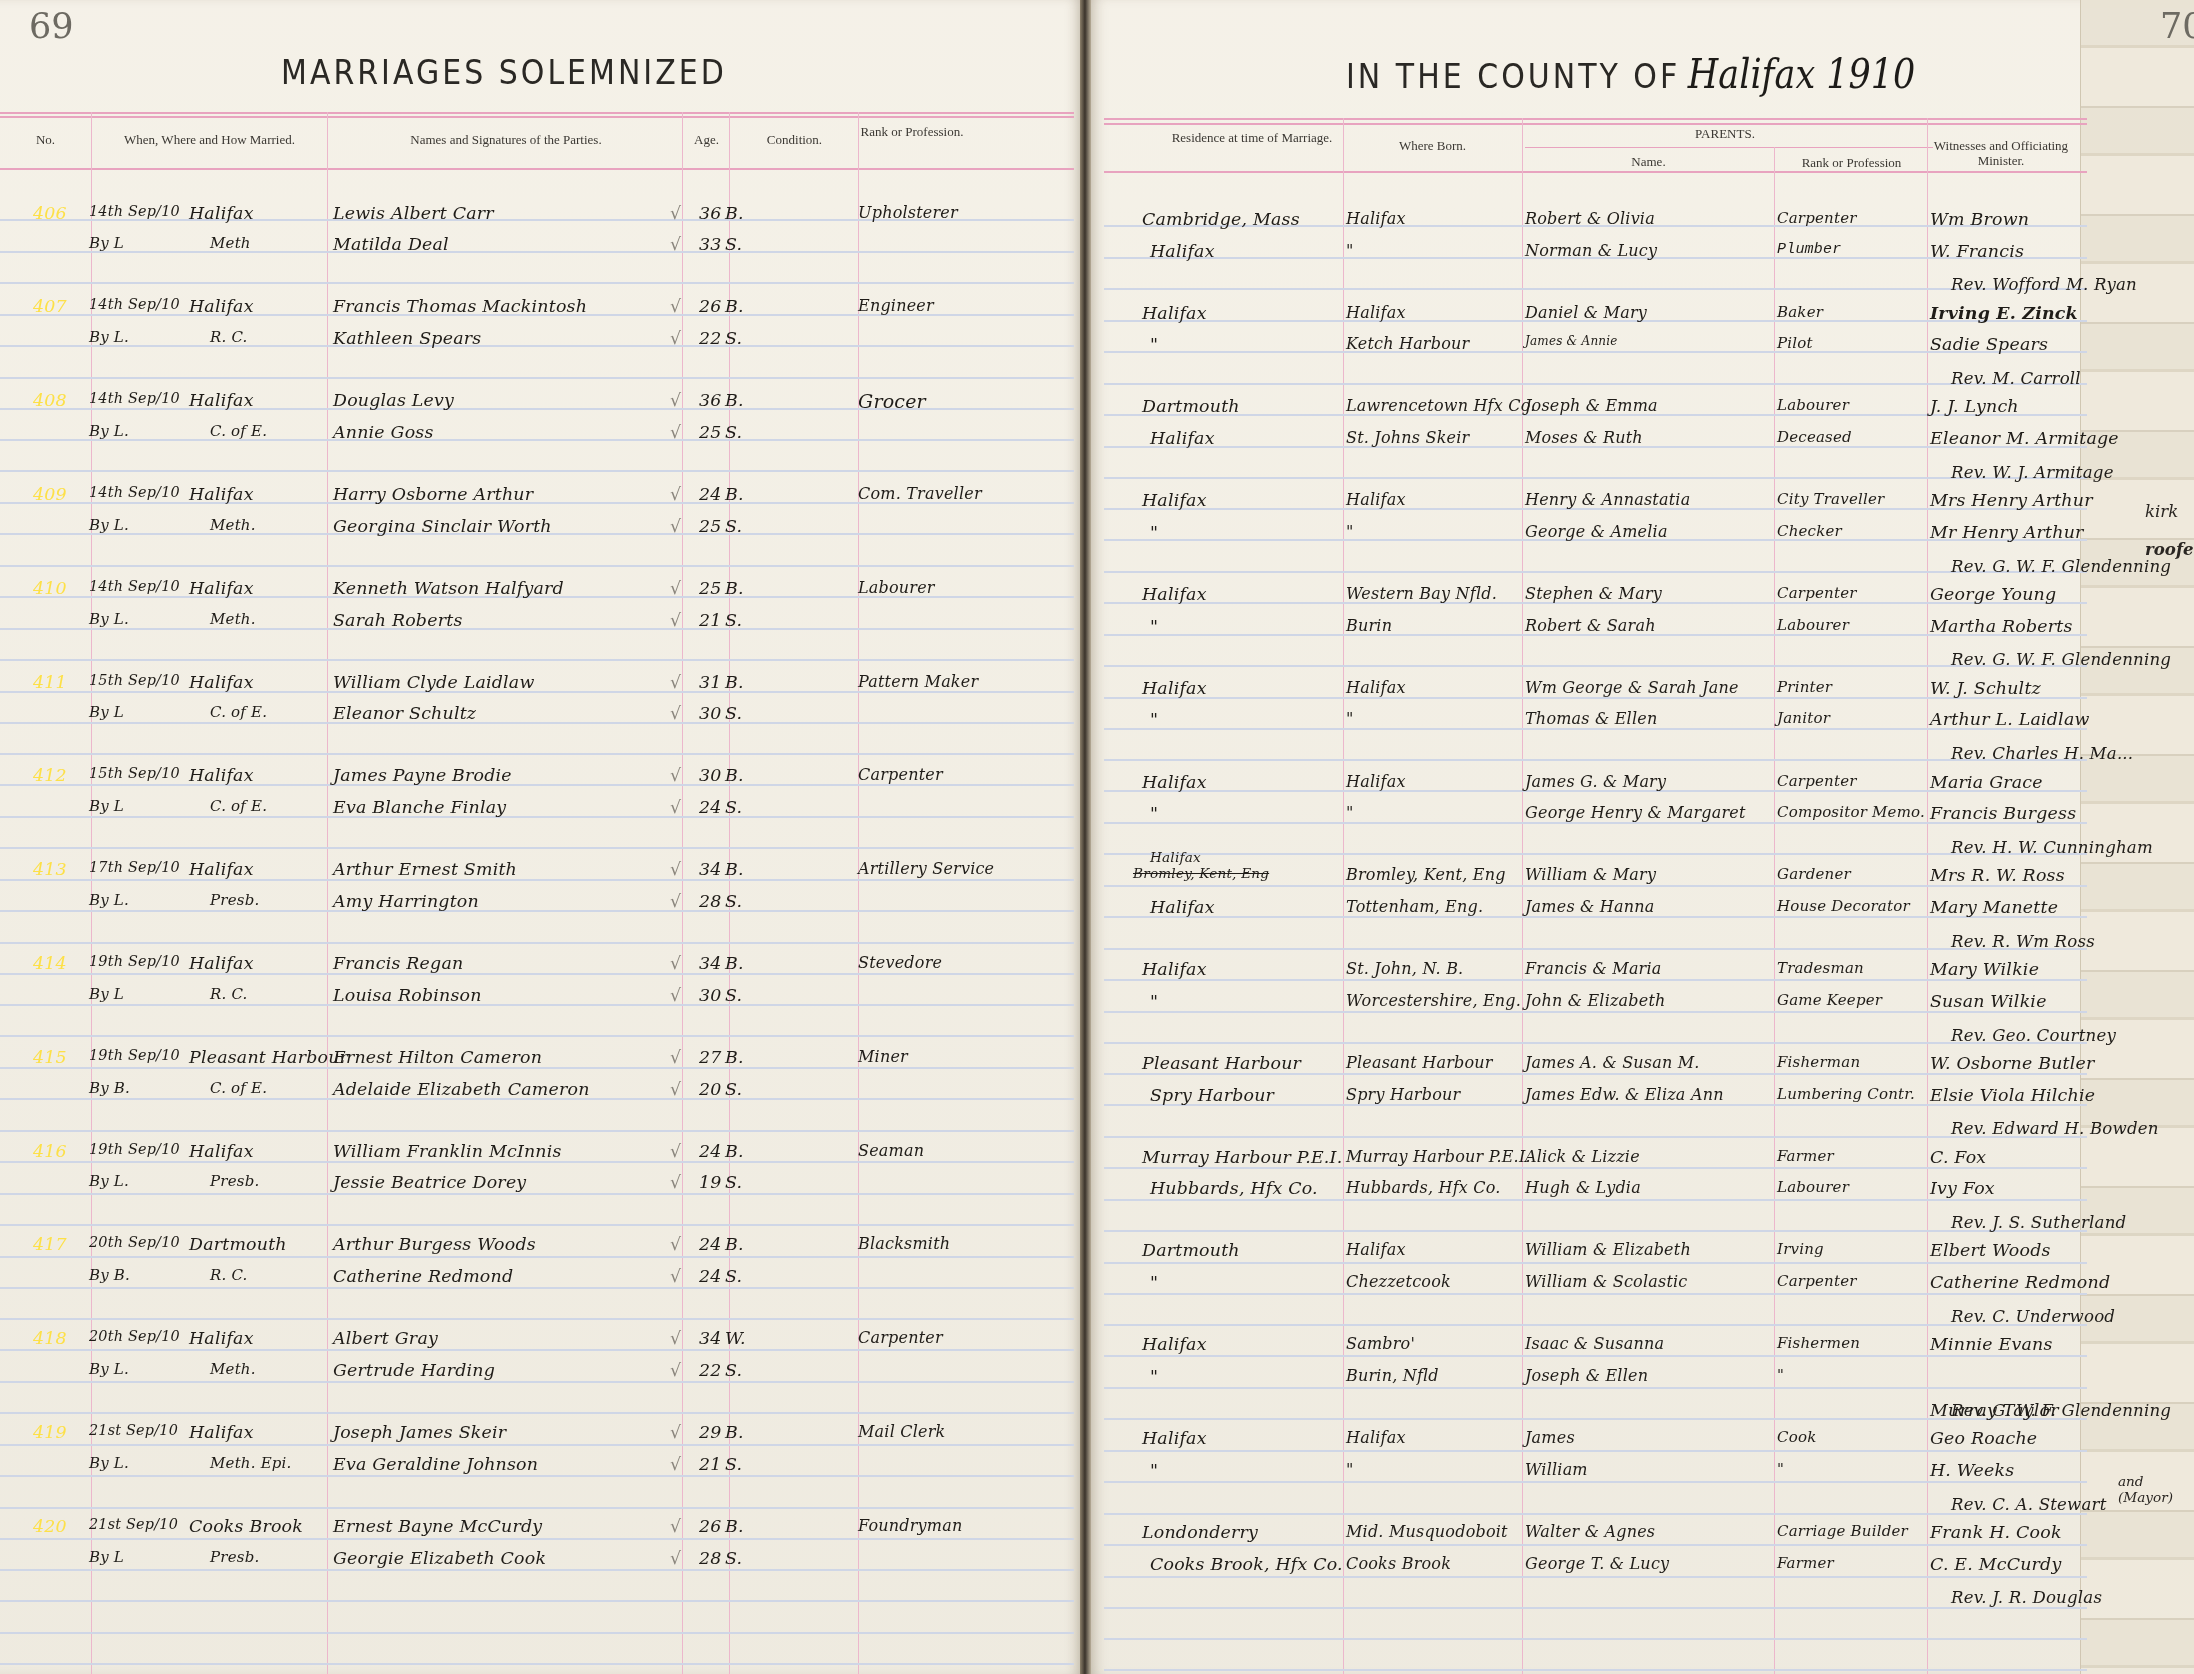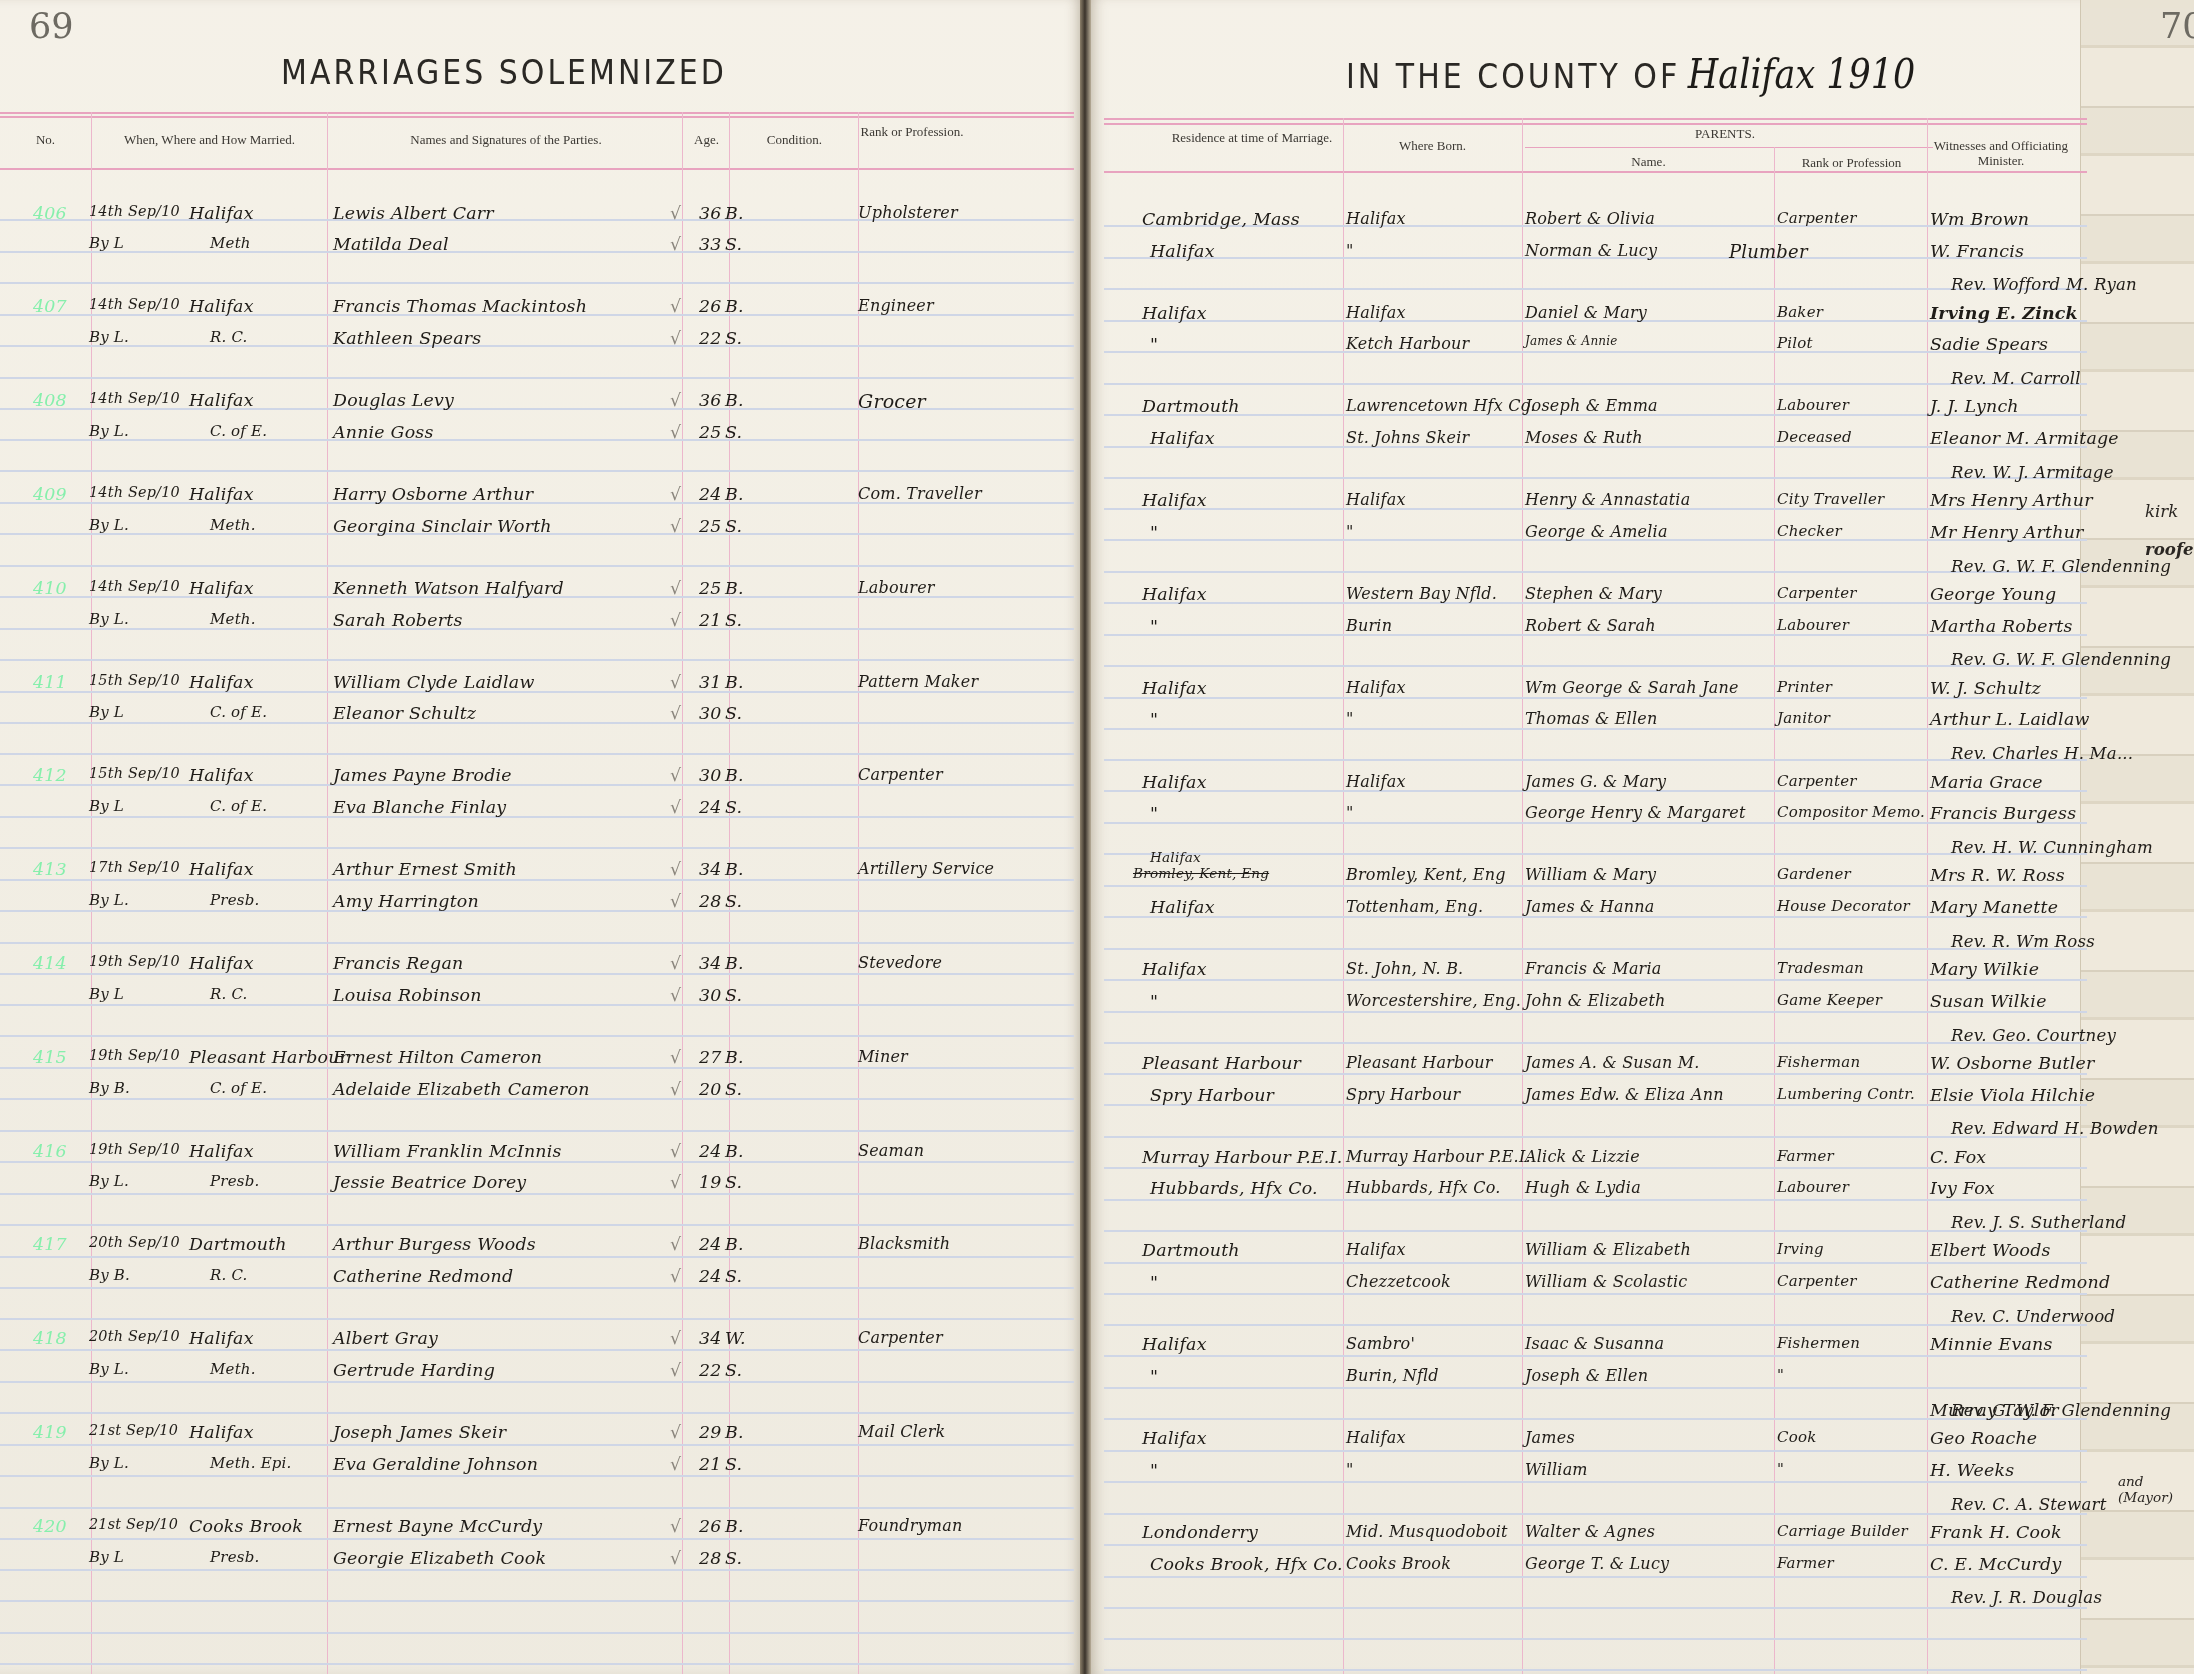--- a/index.html
+++ b/index.html
@@ -32,21 +32,21 @@
     font-size: 35px; color: #1d1b18; margin-left: 7.6px;
   }
   .pink { position: absolute; height: 1.5px; background: #e8a3bf; }
   .pink-v { position: absolute; width: 0.8px; background: #ecb7cc; }
   .blue { position: absolute; height: 1.5px; background: #cfd6e6; }
   .hdr { position: absolute; font-family: "Liberation Serif", serif; font-size: 13px; color: #3b3833; text-align: center; line-height: 15px; }
   .row-text {
     position: absolute; font-family: "DejaVu Serif", serif; font-style: italic;
     font-size: 17.4px; color: #1f1c18; white-space: nowrap; letter-spacing: 0.2px;
   }
-  .no { font-style: italic; color: #86efac; }
+  .no { font-style: italic; color: #fde047; }
   .tick { color: #8a857c; font-style: normal; }
   .minister { font-size: 16.6px; }
   .strike { text-decoration: line-through; }
   .margin-scrap { position: absolute; font-family: "DejaVu Serif", serif; font-style: italic; font-size: 16.6px; color: #2a2622; }
 </style>
 </head>
 <body>
 
 <div class="book">
   <div class="page page-left"></div>
@@ -206,21 +206,21 @@
         <div class="row-text" style="left: 725px; top: 203px;">B.</div>
         <div class="row-text" style="left: 725px; top: 234px;">S.</div>
         <div class="row-text" style="left: 858px; top: 203px; font-size: 16px;">Upholsterer</div>
         <div class="row-text" style="left: 1142px; top: 209px;">Cambridge, Mass</div>
         <div class="row-text" style="left: 1150px; top: 241px;">Halifax</div>
         <div class="row-text" style="left: 1346px; top: 209px; font-size: 16px;">Halifax</div>
         <div class="row-text" style="left: 1346px; top: 241px; font-size: 16px;">"</div>
         <div class="row-text" style="left: 1525px; top: 209px; font-size: 16px;">Robert &amp; Olivia</div>
         <div class="row-text" style="left: 1525px; top: 241px; font-size: 16px;">Norman &amp; Lucy</div>
         <div class="row-text" style="left: 1777px; top: 209px; font-size: 15px;">Carpenter</div>
-        <div class="row-text" style="left: 1729px; top: 241px; font-size: 18px;">Plumber</div>
+        <div class="row-text" style="left: 1777px; top: 241px; font-size: 15px; font-family: Liberation Mono, monospace;">Plumber</div>
         <div class="row-text" style="left: 1930px; top: 209px;">Wm Brown</div>
         <div class="row-text" style="left: 1930px; top: 241px;">W. Francis</div>
         <div class="row-text minister" style="left: 1951px; top: 275px;">Rev. Wofford M. Ryan</div>
       </div>
       <div>
         <div class="row-text no" style="left: 33px; top: 296px;">407</div>
         <div class="row-text" style="left: 89px; top: 296px; font-size: 14.4px;">14th Sep/10</div>
         <div class="row-text" style="left: 89px; top: 328px; font-size: 15px;">By L.</div>
         <div class="row-text" style="left: 189px; top: 296px;">Halifax</div>
         <div class="row-text" style="left: 210px; top: 328px; font-size: 15px;">R. C.</div>

